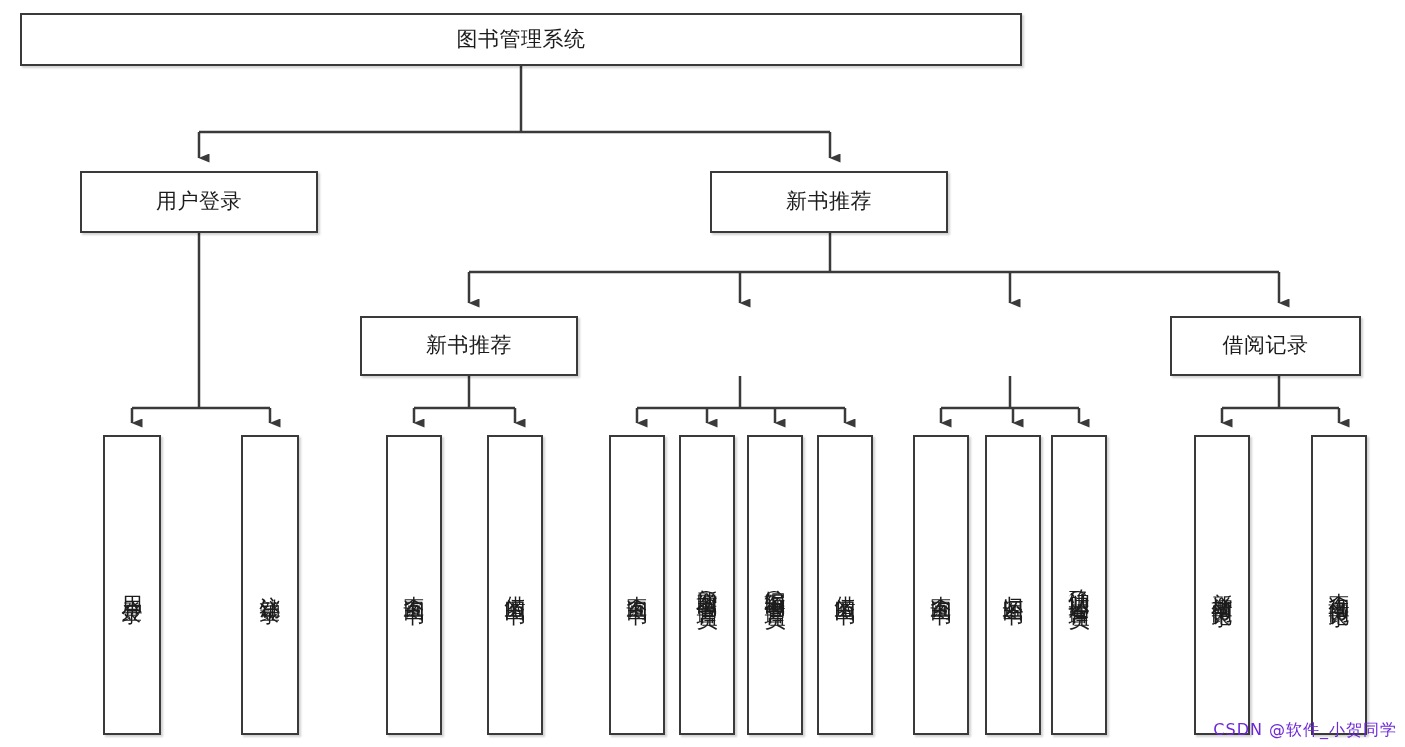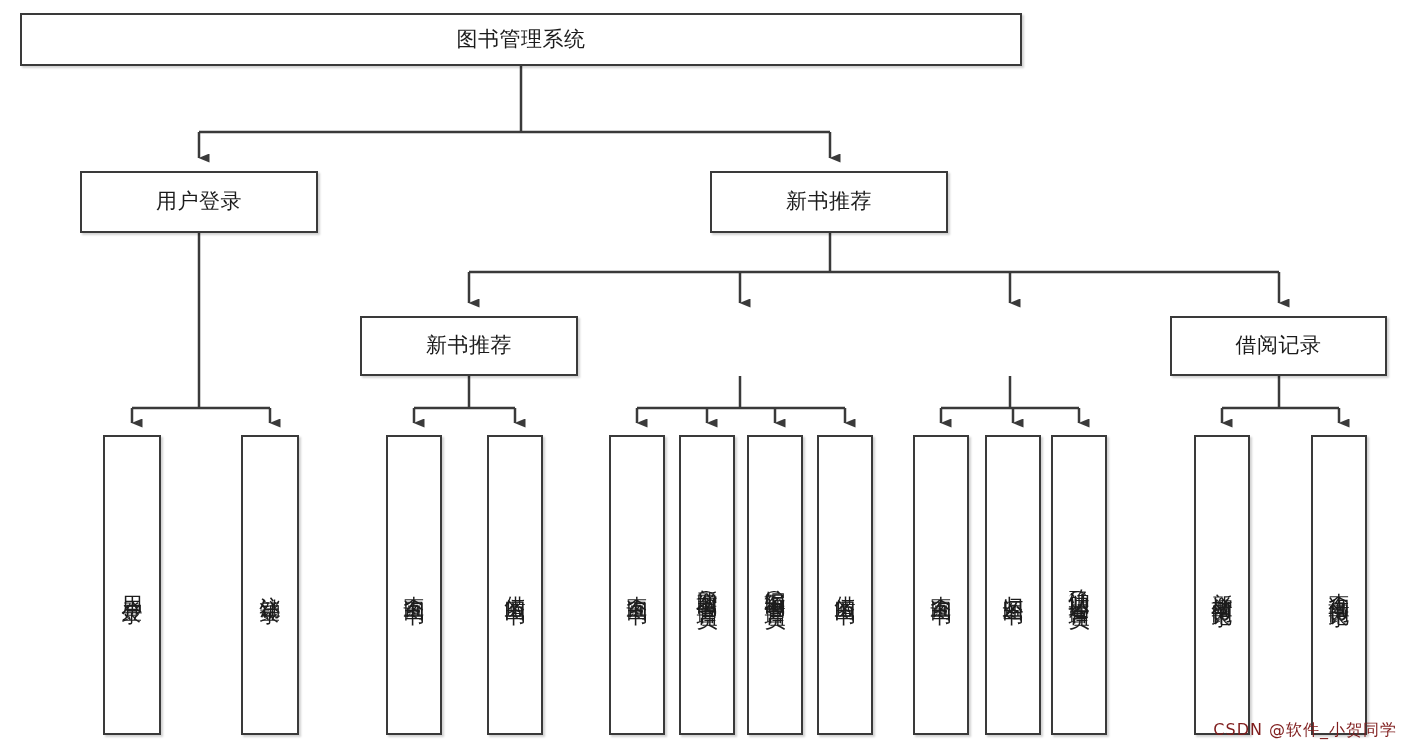--- a/index.html
+++ b/index.html
@@ -53,21 +53,21 @@
     white-space: nowrap;
   }
   .leaf-box .node-label-v {
     max-height: 290px;
   }
   #watermark {
     position: absolute;
     right: 8px;
     bottom: 6px;
     font-size: 16px;
-    color: #7f1d1d;
+    color: #6d28d9;
     letter-spacing: 1px;
     white-space: nowrap;
     pointer-events: none;
   }
 </style>
 </head>
 <body>
 
 <div id="diagram-root">
 
@@ -140,21 +140,21 @@
   <div class="node-box" style="left:80px; top:171px; width:238px; height:62px;">
     <span class="node-label-h">用户登录</span>
   </div>
   <div class="node-box" style="left:710px; top:171px; width:238px; height:62px;">
     <span class="node-label-h">新书推荐</span>
   </div>
 
   <div class="node-box" style="left:360px; top:316px; width:218px; height:60px;justify-content:center;">
     <span class="node-label-h">新书推荐</span>
   </div>
-  <div class="node-box" style="left:1170px; top:316px; width:217px; height:60px;">
+  <div class="node-box" style="left:1170px; top:316px; width:191px; height:60px;">
     <span class="node-label-h">借阅记录</span>
   </div>
 
   <div class="node-box leaf-box" style="left:103px; top:435px; width:58px; height:300px;">
     <span class="node-label-v">用户登录</span>
   </div>
   <div class="node-box leaf-box" style="left:241px; top:435px; width:58px; height:300px;">
     <span class="node-label-v">注销登录</span>
   </div>
 

